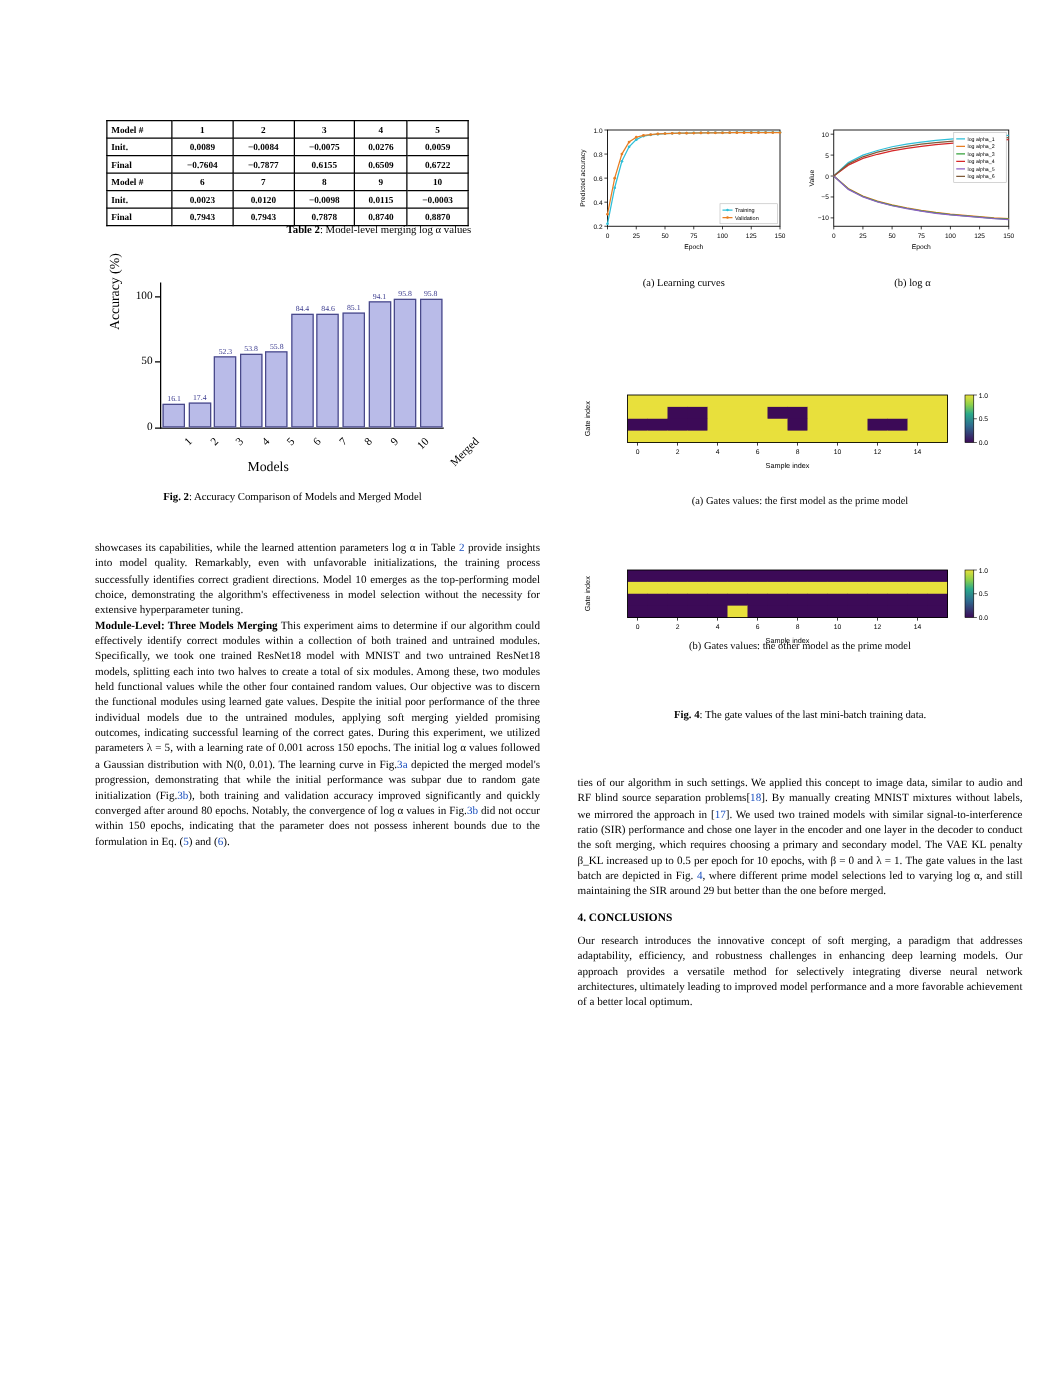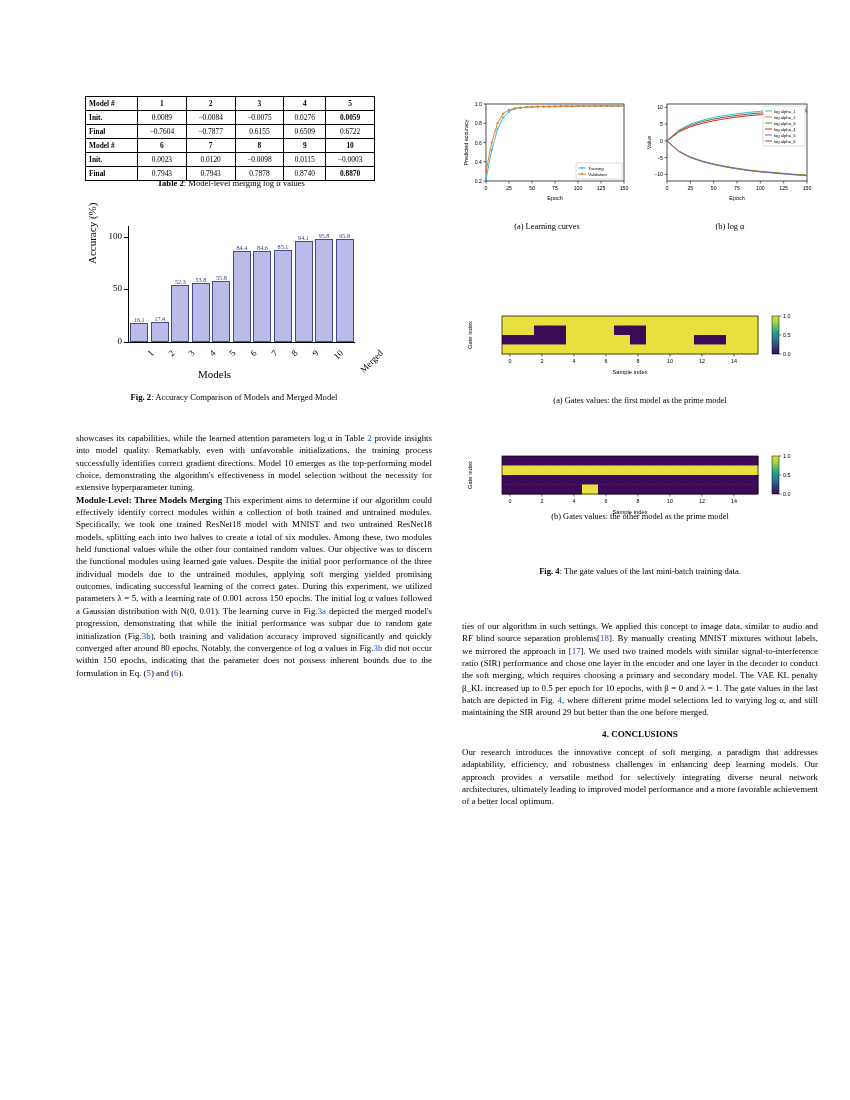--- a/index.html
+++ b/index.html
@@ -2,26 +2,26 @@
 <html><head>
 <meta charset="utf-8">
 <style>
   html,body{margin:0;padding:0;background:#ffffff;}
   body{width:850px;height:1100px;font-family:"Liberation Serif",serif;color:#000;position:relative;overflow:hidden;}
   .page{position:absolute;left:0;top:0;width:778px;height:1100px;border-radius:12px;}
 
   
   .tbl-wrap{position:absolute;left:85px;top:96px;width:290px;}
   table.t2{border-collapse:collapse;font-family:"Liberation Serif",serif;font-size:7.4px;width:290px;}
-  table.t2 td,table.t2 th{border:0.6px solid #000;padding:1px 2px;text-align:center;height:11px;line-height:11px;}
+  table.t2 td,table.t2 th{border:0.6px solid #000;padding:1px 2px;text-align:center;height:11px;line-height:11px;font-weight:bold;}
   table.t2 th{font-weight:bold;}
   table.t2 td.lbl,table.t2 th.lbl{text-align:left;padding-left:3px;font-weight:bold;width:46px;}
   .topline td,.topline th{border-top:1.2px solid #000;}
   .bold{font-weight:bold;}
-  .tbl-cap{position:absolute;left:85px;top:178px;width:292px;font-size:8.6px;text-align:center;}
+  .tbl-cap{position:absolute;left:85px;top:178px;width:292px;font-size:8.6px;text-align:right;}
   .tbl-cap b{font-weight:bold;}
 
   
   .fig2{position:absolute;left:88px;top:218px;width:290px;height:170px;}
   .f2-ylab{position:absolute;left:-2px;top:46px;transform:rotate(-90deg);transform-origin:left top;font-size:11px;white-space:nowrap;}
   .f2-plot{position:absolute;left:40px;top:8px;width:226px;height:116px;border-left:1px solid #000;border-bottom:1px solid #000;}
   .f2-bars{position:absolute;left:0;bottom:0;width:100%;height:100%;display:flex;align-items:flex-end;justify-content:space-around;}
   .f2-bar{width:16px;background:#b9bbe8;border:0.8px solid #4a4a8a;position:relative;}
   .f2-bar span{position:absolute;left:50%;transform:translateX(-50%) rotate(0deg);bottom:100%;margin-bottom:1px;font-size:6.2px;white-space:nowrap;}
   .f2-ytick{position:absolute;left:-22px;font-size:9px;width:18px;text-align:right;}
@@ -45,21 +45,21 @@
   .f4cap{position:absolute;left:462px;top:566px;width:356px;font-size:8.6px;text-align:center;}
   .f4cap b{font-weight:bold;}
 
   
   .col{position:absolute;width:356px;font-size:8.9px;line-height:12.35px;text-align:justify;}
   .colL{left:76px;top:432px;}
   .colR{left:462px;top:620px;}
   .col p{margin:0 0 0 0;text-indent:0;}
   .bhead{font-weight:bold;}
   .lnk{color:#1a4fbe;}
-  .sec{font-weight:bold;text-align:center;margin:9px 0 6px 0;font-size:9.1px;}
+  .sec{font-weight:bold;margin:9px 0 6px 0;font-size:9.1px;}
   svg{display:block;}
 </style>
 </head>
 <body>
 
 <div class="page">
 
   <div class="tbl-wrap">
     <table class="t2">
       <tbody>

